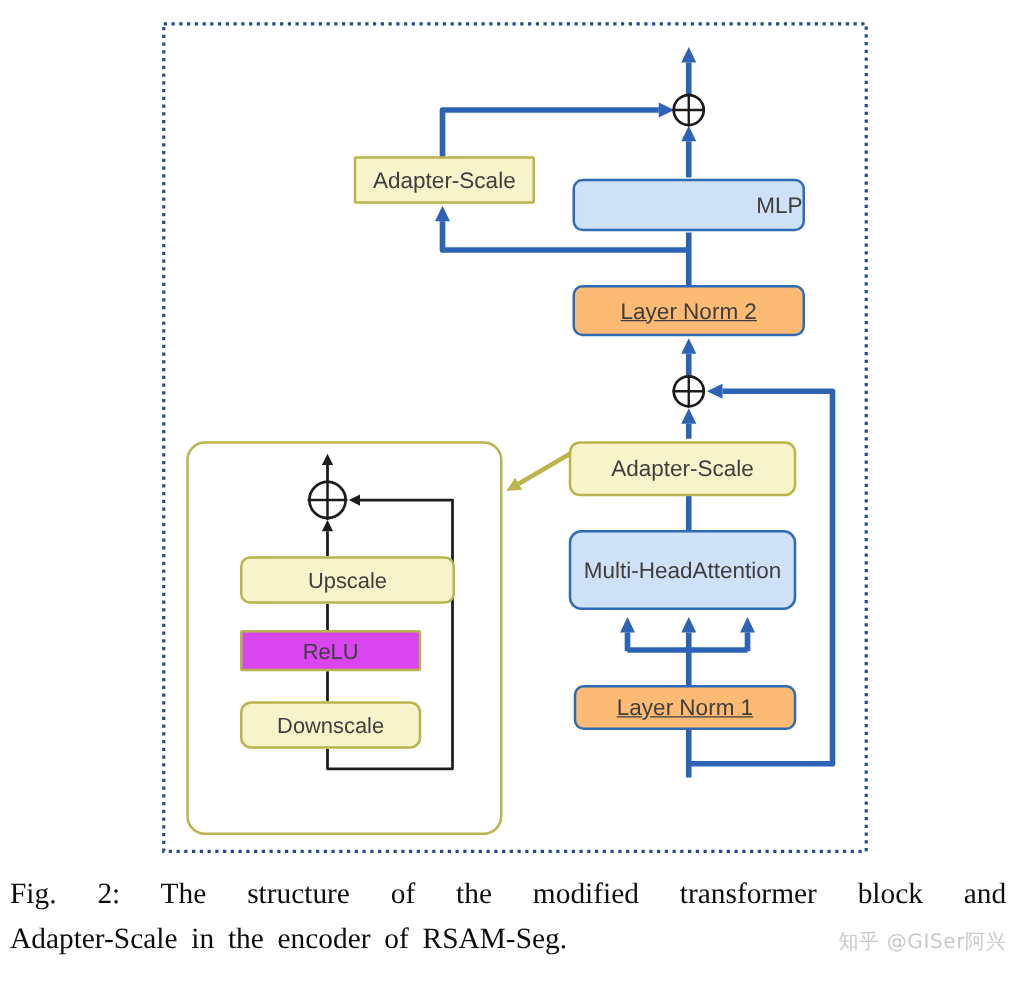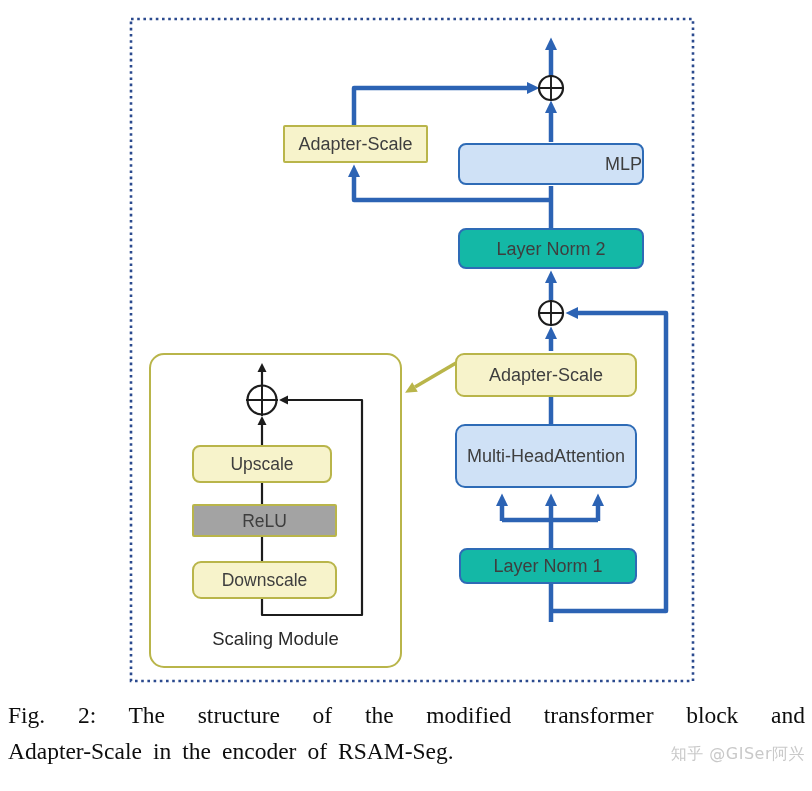--- a/index.html
+++ b/index.html
@@ -7,22 +7,22 @@
     position:relative;width:812px;height:791px;background:#ffffff;overflow:hidden;
     font-family:"Liberation Sans",sans-serif;
   }
   .layer-svg{position:absolute;left:0;top:0;z-index:2;pointer-events:none;}
   .node{
     position:absolute;z-index:3;display:flex;align-items:center;justify-content:center;
     text-align:center;color:#3e3e3e;font-size:18px;line-height:22px;box-sizing:border-box;
   }
   .yellow-box{background:#f7f3cb;border:2.4px solid #b9b54a;}
   .blue-box{background:#cfe1f6;border:2.5px solid #2e6bb6;}
-  .white-blue-box{background:#14b8a6;border:2.5px solid #2e6bb6;}
-  .white-yellow-box{background:#a3a3a3;border:2.4px solid #b9b54a;}
+  .white-blue-box{background:#fdba74;border:2.5px solid #2e6bb6;text-decoration:underline;}
+  .white-yellow-box{background:#d946ef;border:2.4px solid #b9b54a;}
   .inset-panel{
     position:absolute;z-index:1;background:#ffffff;border:2.6px solid #b9b54a;
     border-radius:15px;box-sizing:border-box;
   }
   .inset-node{font-size:17.5px;}
   .inset-caption{
     position:absolute;z-index:3;text-align:center;color:#2a2a2a;font-size:18.5px;
   }
   .caption{
     position:absolute;z-index:3;left:8px;top:698px;width:797px;
@@ -119,33 +119,32 @@
 
   <div class="node blue-box" style="left:455px;top:424px;width:182px;height:64px;border-radius:10px;flex-direction:row;">
     <span>Multi-Head</span>
     <span>Attention</span>
   </div>
 
   <div class="node white-blue-box" style="left:459px;top:548px;width:178px;height:36px;border-radius:8px;">
     <span>Layer Norm 1</span>
   </div>
 
-  <div class="node inset-node yellow-box" style="left:192px;top:445px;width:140px;height:38px;border-radius:8px;text-align:right;">
+  <div class="node inset-node yellow-box" style="left:192px;top:445px;width:172px;height:38px;border-radius:8px;text-align:right;">
     <span>Upscale</span>
   </div>
 
   <div class="node inset-node white-yellow-box" style="left:192px;top:504px;width:145px;height:33px;border-radius:2px;">
     <span>ReLU</span>
   </div>
 
   <div class="node inset-node yellow-box" style="left:192px;top:561px;width:145px;height:38px;border-radius:9px;">
     <span>Downscale</span>
   </div>
 
-  <div class="inset-caption" style="left:149px;top:628px;width:253px;">Scaling Module</div>
 
   <div class="caption">
     <div class="caption-line1">Fig. 2: The structure of the modified transformer block and</div>
     <div class="caption-line2">
       <span>Adapter-Scale in the encoder of RSAM-Seg.</span>
       <span class="watermark">知乎 @GISer阿兴</span>
     </div>
   </div>
 
 </div>

